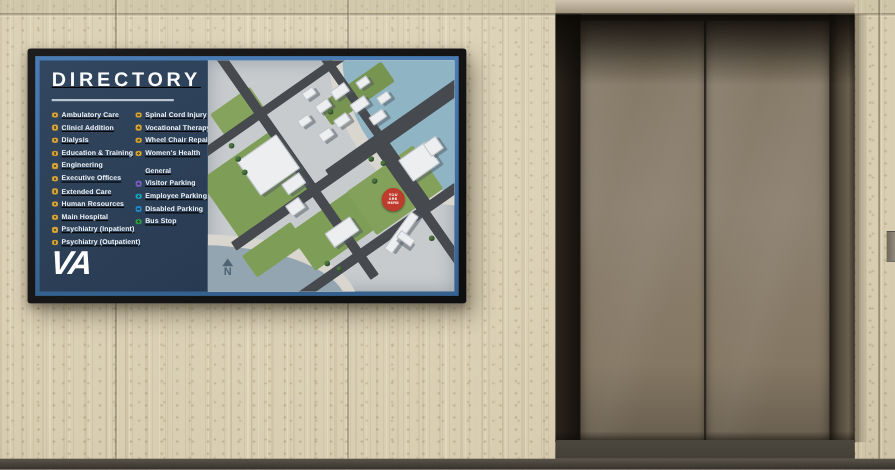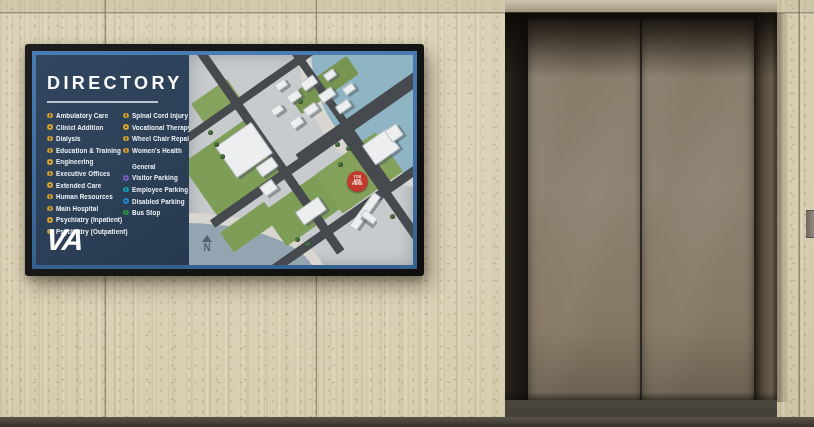--- a/index.html
+++ b/index.html
@@ -56,21 +56,21 @@
   .call-panel{position:absolute;left:806px;top:210px;width:8px;height:26px;
     background:linear-gradient(90deg,#6f675b,#948c7e);border-top:1px solid #55504a;border-bottom:1px solid #55504a;}
 
   
   .sign{position:absolute;left:25px;top:44px;width:399px;height:232px;border-radius:3px;
     background:linear-gradient(135deg,#1d1d1d,#0e0e0e);padding:7px;box-sizing:border-box;
     box-shadow:7px 11px 20px rgba(40,32,18,.38), 0 4px 8px rgba(40,32,18,.35);}
   .screen{width:100%;height:100%;background:linear-gradient(180deg,#4a7cb4,#35618f);
     padding:4px;box-sizing:border-box;display:flex;}
   .panel{position:relative;width:153px;flex:0 0 153px;box-sizing:border-box;
-    background:linear-gradient(145deg,#32475f,#273a52);padding:15px 8px 8px 11px;overflow:hidden;}
+    background:linear-gradient(145deg,#32475f,#273a52);padding:4px 8px 8px 11px;overflow:hidden;text-decoration:underline;}
   .map{position:relative;flex:1;background:var(--map_ground);overflow:hidden;
     box-shadow:inset 0 0 16px rgba(25,35,55,.25);}
 
   .dir-title{color:#fbfcfe;font-size:18px;font-weight:800;letter-spacing:3.4px;margin-top:3px;}
   .divider{width:111px;height:2px;background:#c9d3dd;opacity:.9;margin-top:7px;}
   .legend{display:flex;margin-top:9px;}
   .lcol{display:flex;flex-direction:column;}
   .lcol.left{width:76px;flex:0 0 76px;}
   .lcol.right{flex:1;}
   .lrow{display:flex;align-items:center;margin-bottom:4.6px;}

